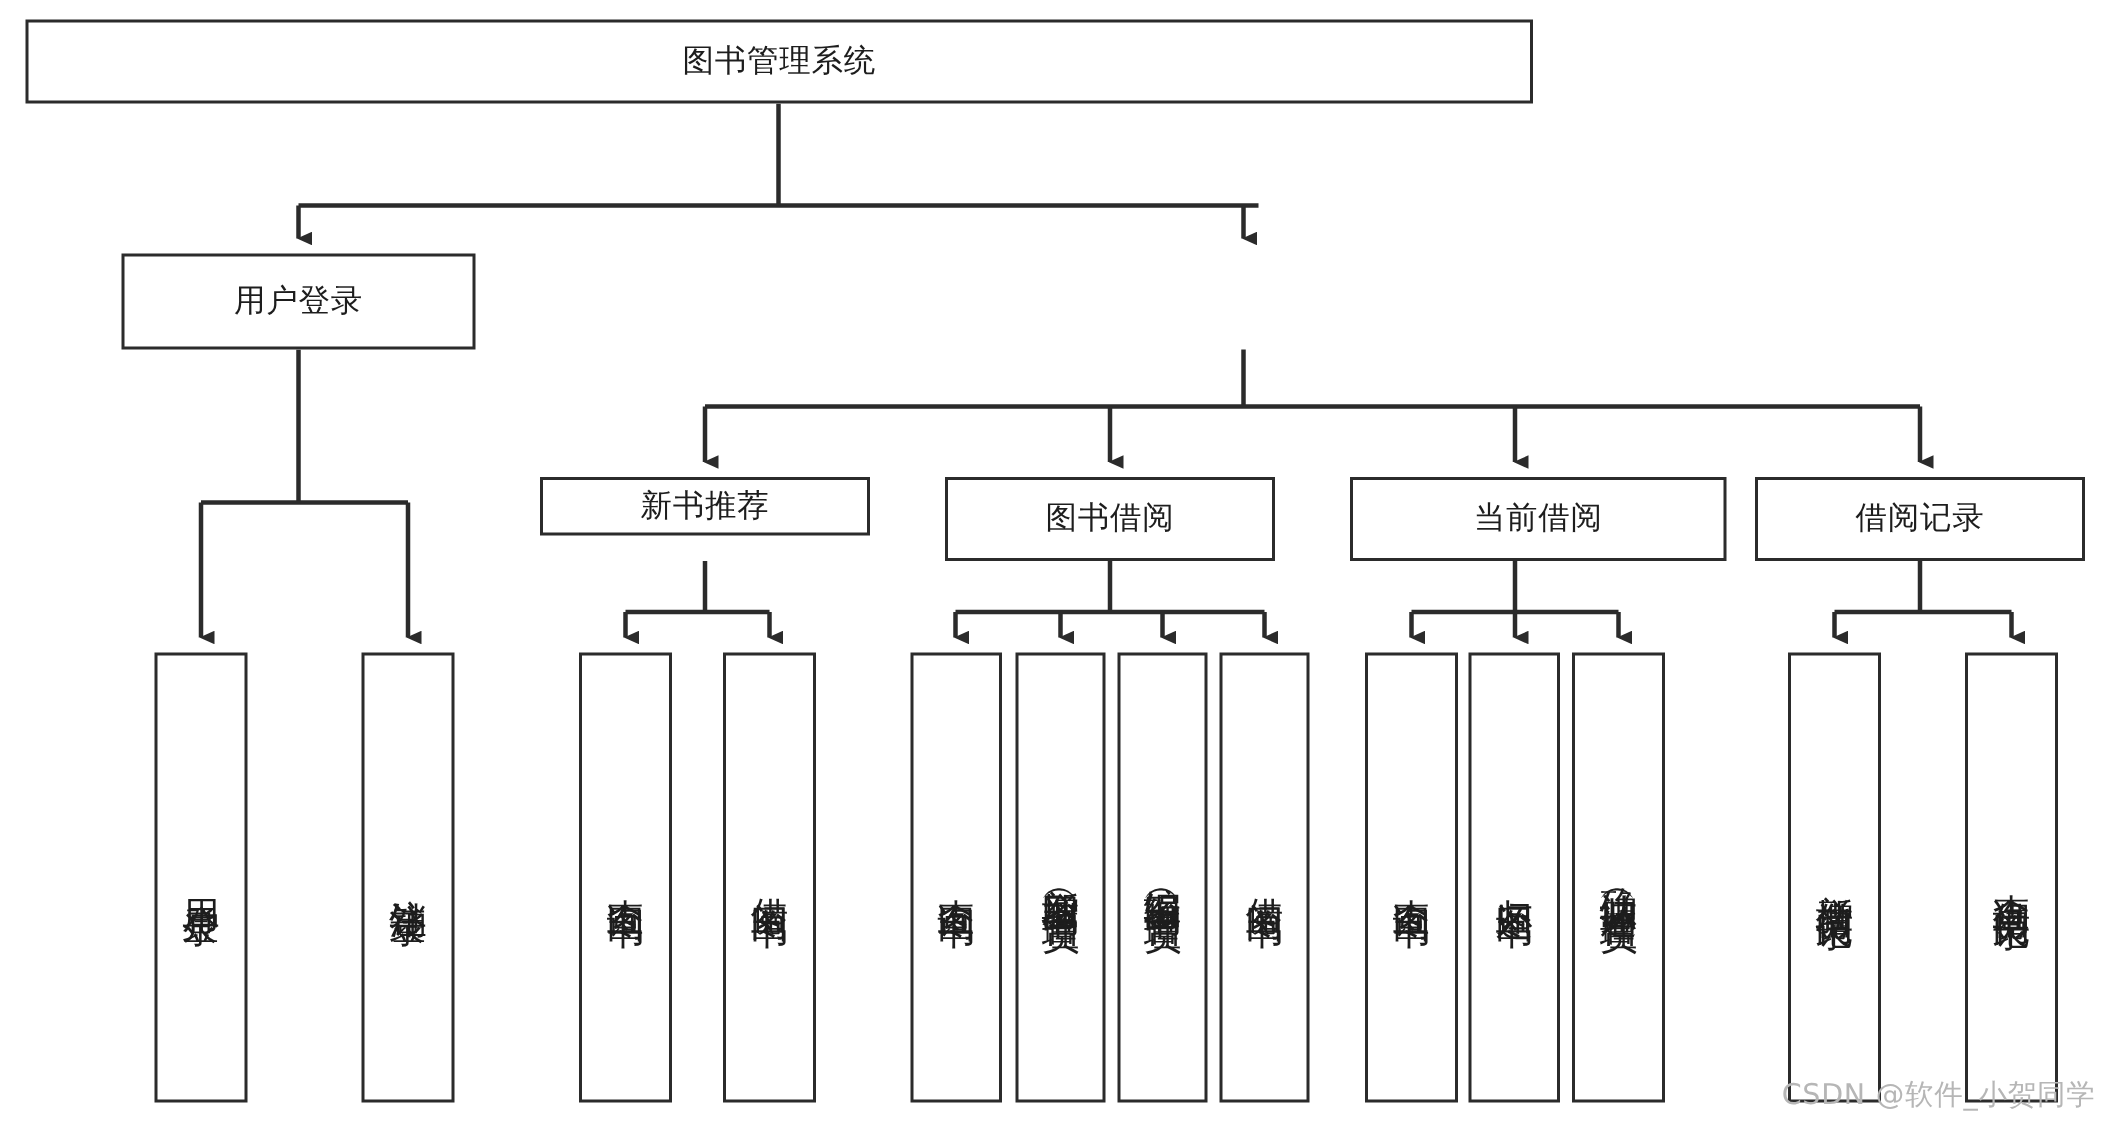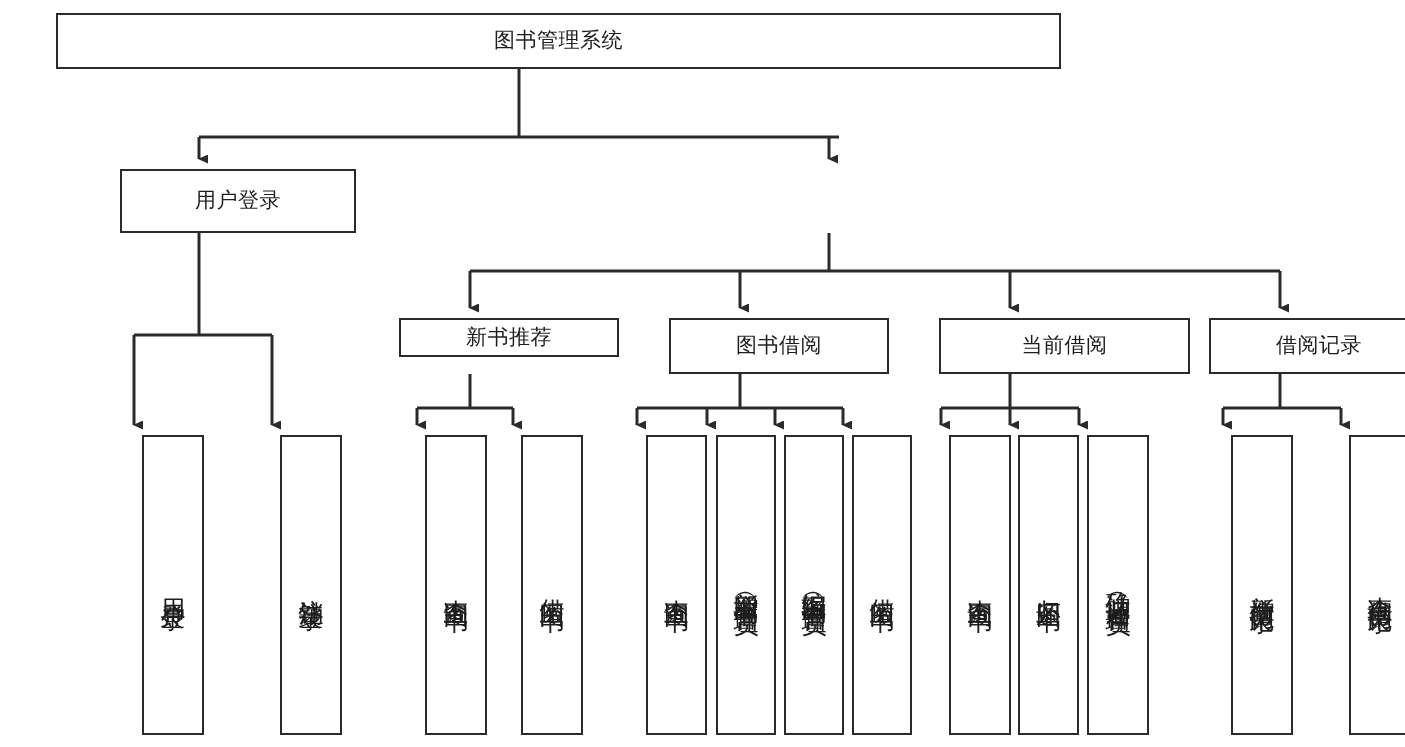--- a/index.html
+++ b/index.html
@@ -29,21 +29,20 @@
   }
   .node {
     position: absolute;
     box-sizing: border-box;
     background: #ffffff;
     border: 2.5px solid #2b2b2b;
     display: flex;
     align-items: center;
     justify-content: center;
     overflow: hidden;
-    margin-left: 39px;
   }
   .node .label-h {
     font-size: 21px;
     color: #1d1d1d;
     line-height: 1.1;
     letter-spacing: 0.5px;
     white-space: nowrap;
   }
   .node.vertical {
     align-items: center;
@@ -191,14 +190,15 @@
   <div class="node vertical" style="left: 1048px; top: 435px; width: 62px; height: 300px;">
     <span class="label-v">确认归还（管理员）</span>
   </div>
   <div class="node vertical" style="left: 1192px; top: 435px; width: 62px; height: 300px;">
     <span class="label-v">新增借阅记录</span>
   </div>
   <div class="node vertical" style="left: 1310px; top: 435px; width: 62px; height: 300px;">
     <span class="label-v">查询借阅记录</span>
   </div>
 
+  <div class="watermark">CSDN @软件_小贺同学</div>
 
 </div>
 
 </body></html>

